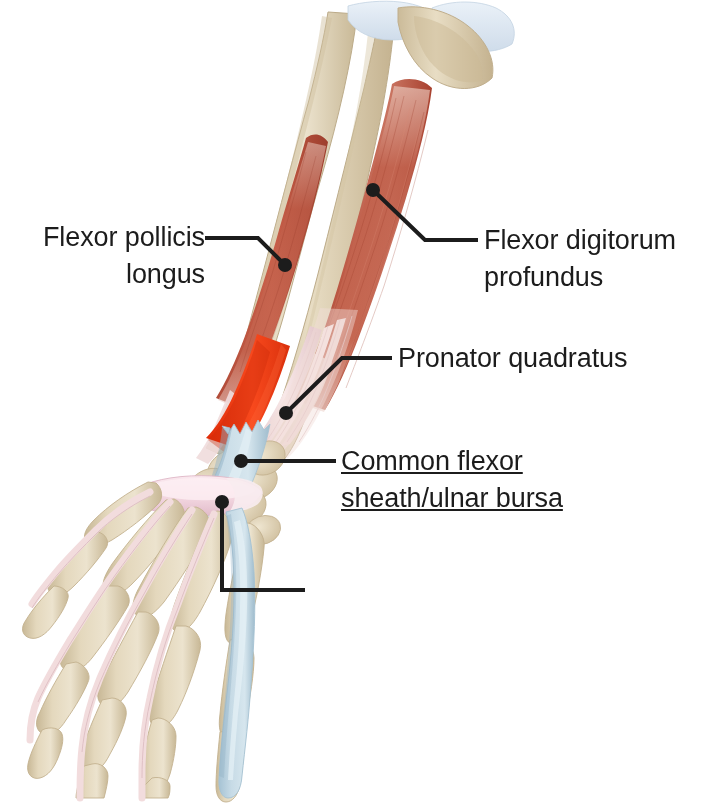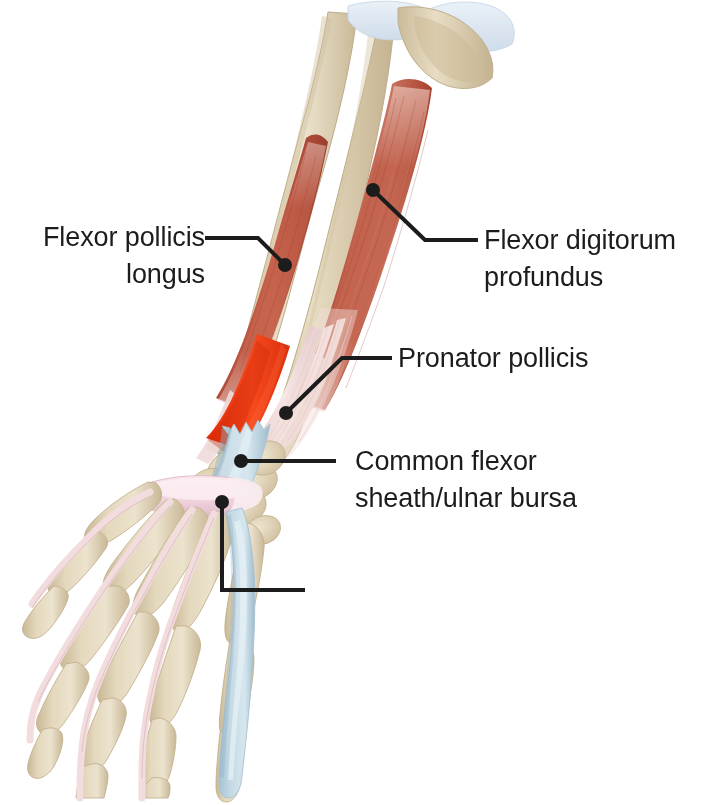--- a/index.html
+++ b/index.html
@@ -337,20 +337,20 @@
       </g>
   </svg>
 
   <div id="annotation-layer">
     <div class="label-text label-right-align" style="right:508px; top:219px; width:300px;">Flexor pollicis
 longus</div>
 
     <div class="label-text label-left-align" style="left:484px; top:222px; width:240px;">Flexor digitorum
 profundus</div>
 
-    <div class="label-text label-left-align" style="left:398px; top:340px; width:300px;">Pronator pollicis</div>
-
-    <div class="label-text label-left-align" style="left:355px; top:443px; width:300px;">Common flexor
+    <div class="label-text label-left-align" style="left:398px; top:340px; width:300px;">Pronator quadratus</div>
+
+    <div class="label-text label-left-align" style="left:341px; top:443px; width:300px;text-decoration:underline;">Common flexor
 sheath/ulnar bursa</div>
 
   </div>
 
 </div>
 
 </body></html>

